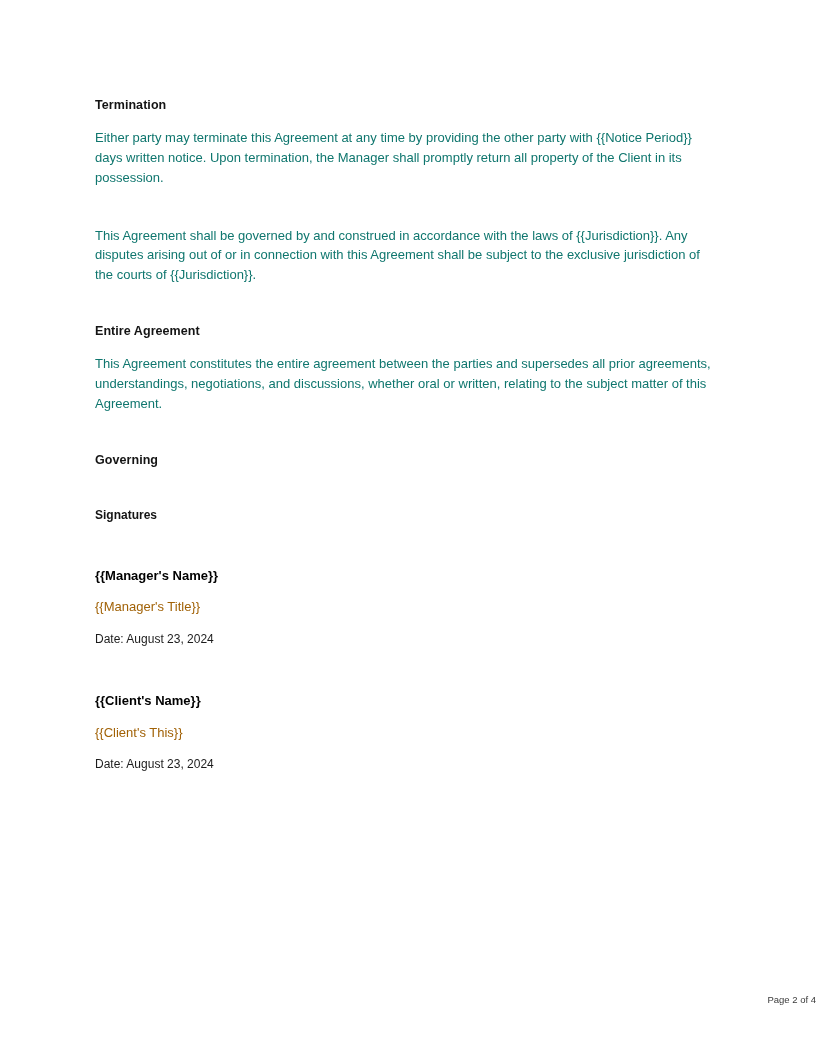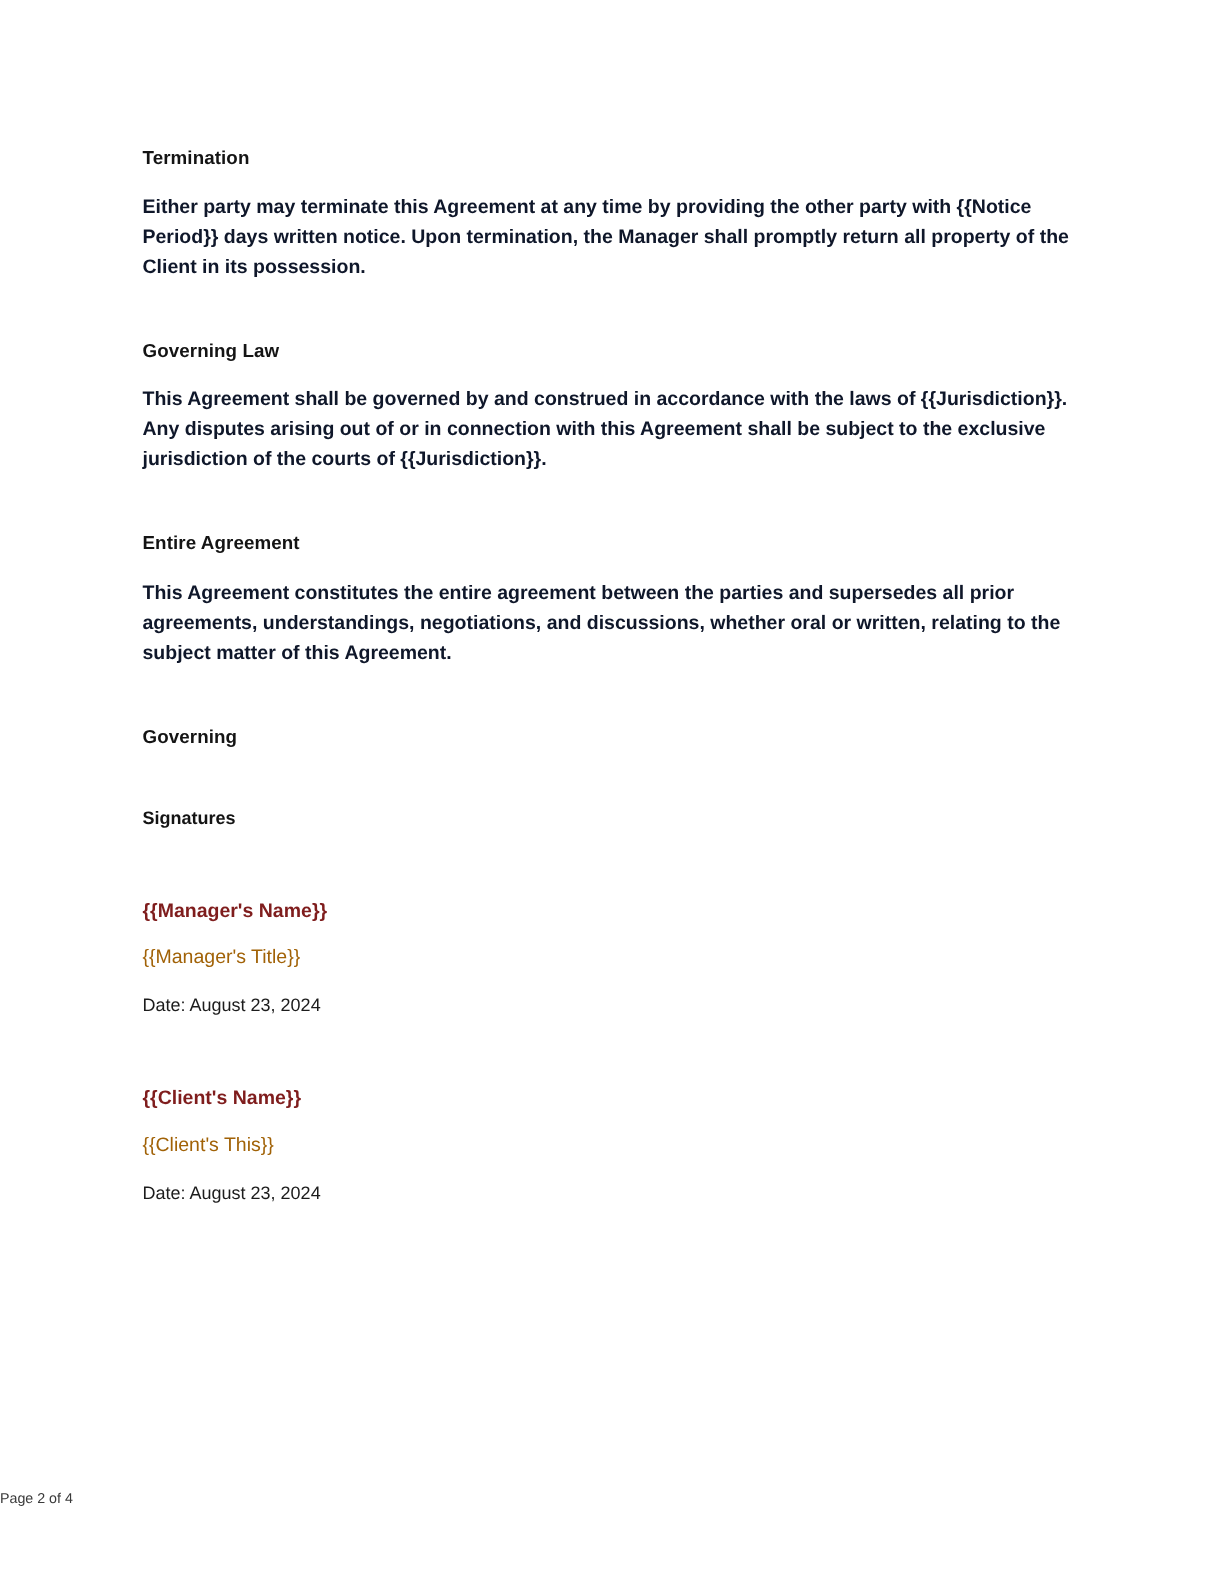--- a/index.html
+++ b/index.html
@@ -34,22 +34,22 @@
     color: #141414;
     letter-spacing: 0.005em;
     margin: 0;
     padding: 0;
     line-height: 1.35;
   }
 
   
   .para {
     font-size: 13px;
-    font-weight: bold;
-    color: #0f172a;
+    font-weight: normal;
+    color: #0f766e;
     line-height: 1.53;
     margin: 0;
     padding: 0;
     text-align: left;
     white-space: normal;
   }
 
   
   .section {
     margin-bottom: 38px;
@@ -70,21 +70,21 @@
   .sig-block {
     margin-bottom: 45px;
   }
   .sig-block:last-child {
     margin-bottom: 0;
   }
 
   .sig-name {
     font-size: 13px;
     font-weight: bold;
-    color: #7f1d1d;
+    color: #000000;
     line-height: 1.35;
     margin: 0 0 14px 0;
   }
   .sig-title {
     font-size: 13px;
     font-weight: normal;
     color: #a16207;
     line-height: 1.35;
     margin: 0 0 15px 0;
   }
@@ -95,41 +95,40 @@
     line-height: 1.35;
     margin: 0;
   }
 
   
   .footer {
     position: absolute;
     left: 0;
     right: 0;
     top: 994px;
-    text-align: left;
+    text-align: right;
     font-size: 9.5px;
     color: #3a3a3a;
     font-family: "Liberation Sans", "DejaVu Sans", sans-serif;
     line-height: 1.2;
   }
 </style>
 </head>
 <body>
 
 <div class="page">
 
   <div class="content">
 
     <div class="section">
       <h2 class="heading">Termination</h2>
       <p class="para">Either party may terminate this Agreement at any time by providing the other party with {{Notice Period}} days written notice. Upon termination, the Manager shall promptly return all property of the Client in its possession.</p>
     </div>
 
     <div class="section">
-      <h2 class="heading">Governing Law</h2>
       <p class="para">This Agreement shall be governed by and construed in accordance with the laws of {{Jurisdiction}}. Any disputes arising out of or in connection with this Agreement shall be subject to the exclusive jurisdiction of the courts of {{Jurisdiction}}.</p>
     </div>
 
     <div class="section">
       <h2 class="heading">Entire Agreement</h2>
       <p class="para">This Agreement constitutes the entire agreement between the parties and supersedes all prior agreements, understandings, negotiations, and discussions, whether oral or written, relating to the subject matter of this Agreement.</p>
     </div>
 
     <div class="section">
       <h2 class="heading">Governing</h2>

